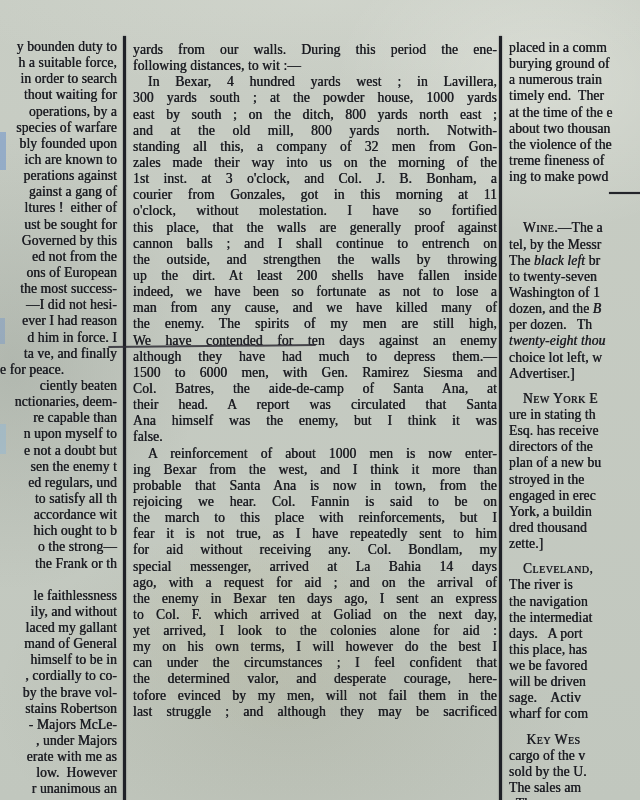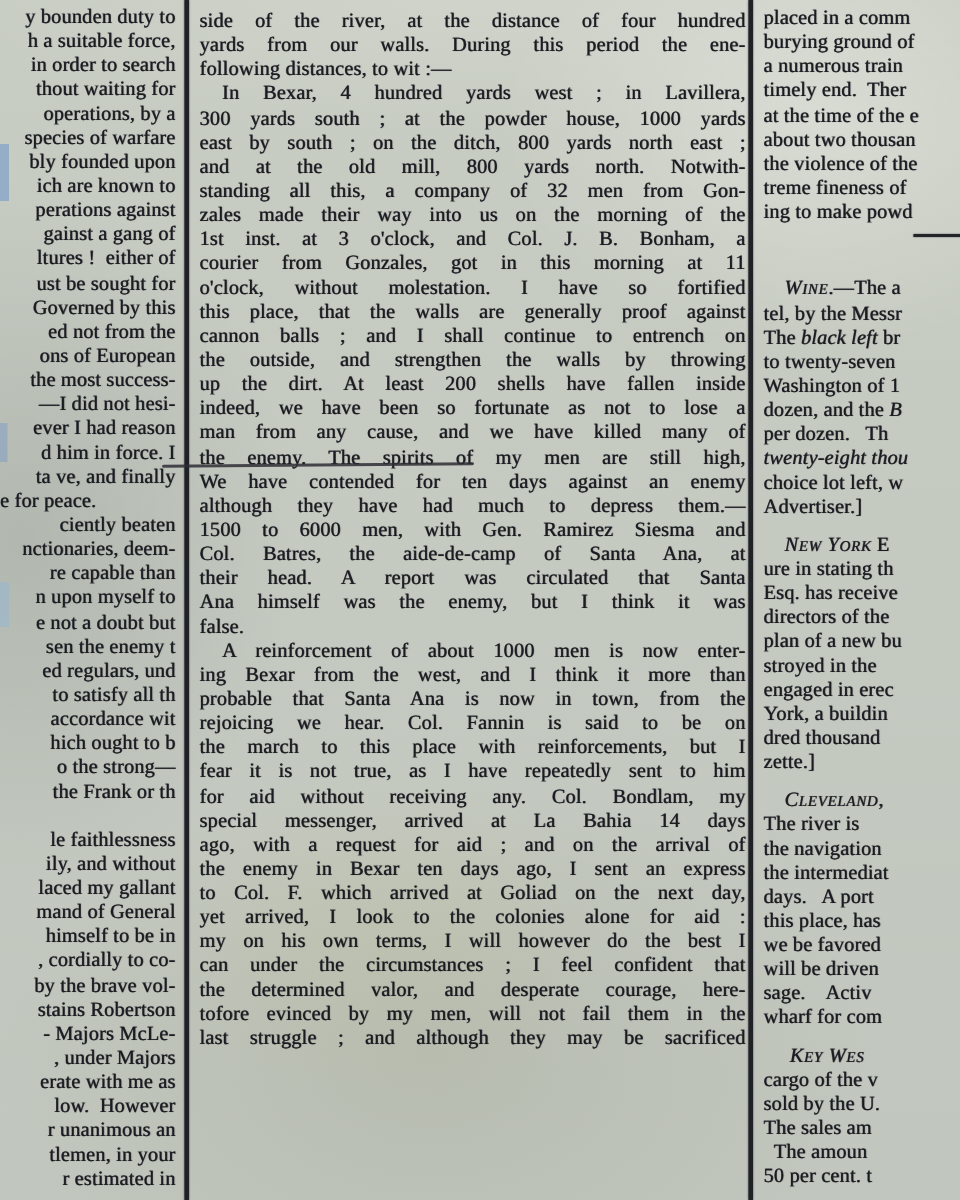--- a/index.html
+++ b/index.html
@@ -7,37 +7,37 @@
     width:640px;height:800px;overflow:hidden;position:relative;
     font-family:"Liberation Serif", serif;
     background:
       radial-gradient(ellipse 300px 220px at 85% 10%, rgba(255,255,248,0.30), transparent 70%),
       radial-gradient(ellipse 260px 320px at 2% 45%, rgba(88,98,90,0.18), transparent 72%),
       radial-gradient(ellipse 420px 260px at 45% 88%, rgba(118,116,88,0.14), transparent 70%),
       radial-gradient(ellipse 220px 160px at 40% 78%, rgba(205,195,125,0.12), transparent 70%),
       radial-gradient(ellipse 500px 120px at 50% 0%, rgba(230,232,224,0.25), transparent 75%),
       linear-gradient(#c8cdc4, #c1c7be);
   }
-  .page{position:absolute;inset:0;}
+  .page{position:absolute;inset:0;margin-top:36px;}
   .col{position:absolute;}
   .line{
     height:16.15px;line-height:16.15px;font-size:13.6px;color:#1b1c22;
     letter-spacing:0.1px;
     text-shadow:0.35px 0 0.5px rgba(27,28,34,0.75), -0.2px 0 0.35px rgba(27,28,34,0.4);
   }
   .col-left{left:-150px;top:3px;width:267px;}
   .left-line{white-space:pre;text-align:right;}
   .left-line.align-left{text-align:left;padding-left:150px;}
   .col-center{left:133px;top:6px;width:364px;}
   .center-line{text-align:justify;text-align-last:justify;}
   .center-line.p-indent{text-indent:15px;}
   .center-line.p-end{text-align-last:left;}
   .col-right{left:509px;top:4px;width:210px;}
   .right-line{white-space:pre;text-align:left;}
-  .sc{font-variant:small-caps;letter-spacing:0.45px;font-style:italic;}
+  .sc{font-variant:small-caps;letter-spacing:0.45px;}
   .rule{position:absolute;top:0;height:800px;background:#1f2127;box-shadow:0 0 1.2px rgba(20,22,28,0.9);}
   .rule-left{left:123px;width:2.5px;}
   .rule-right{left:499px;width:3.2px;}
   .rule-short{display:block;margin-left:100px;margin-top:7px;width:70px;height:2px;background:#23242a;box-shadow:0 0 1px rgba(20,22,28,0.8);}
   .gap-spacer{width:100%;}
   .ink-underline{position:absolute;border-radius:2px;}
   .edge-mark{position:absolute;}
 </style>
 </head>
 <body>
@@ -89,21 +89,20 @@
       <div class="line left-line">- Majors McLe-</div>
       <div class="line left-line">, under Majors</div>
       <div class="line left-line">erate with me as</div>
       <div class="line left-line">low.  However</div>
       <div class="line left-line">r unanimous an</div>
       <div class="line left-line">tlemen, in your</div>
       <div class="line left-line">r estimated in</div>
     </div>
   <div class="rule rule-left"></div>
   <div class="col col-center" id="col-center">
-      <div class="line center-line">side of the river, at the distance of four hundred</div>
       <div class="line center-line">yards from our walls.  During this period the ene-</div>
       <div class="line center-line p-end">following distances, to wit :—</div>
       <div class="line center-line p-indent">In Bexar, 4 hundred yards west ; in Lavillera,</div>
       <div class="line center-line">300 yards south ; at the powder house, 1000 yards</div>
       <div class="line center-line">east by south ; on the ditch, 800 yards north east ;</div>
       <div class="line center-line">and at the old mill, 800 yards north.  Notwith-</div>
       <div class="line center-line">standing all this, a company of 32 men from Gon-</div>
       <div class="line center-line">zales made their way into us on the morning of the</div>
       <div class="line center-line">1st inst. at 3 o'clock, and Col. J. B. Bonham, a</div>
       <div class="line center-line">courier from Gonzales, got in this morning at 11</div>

